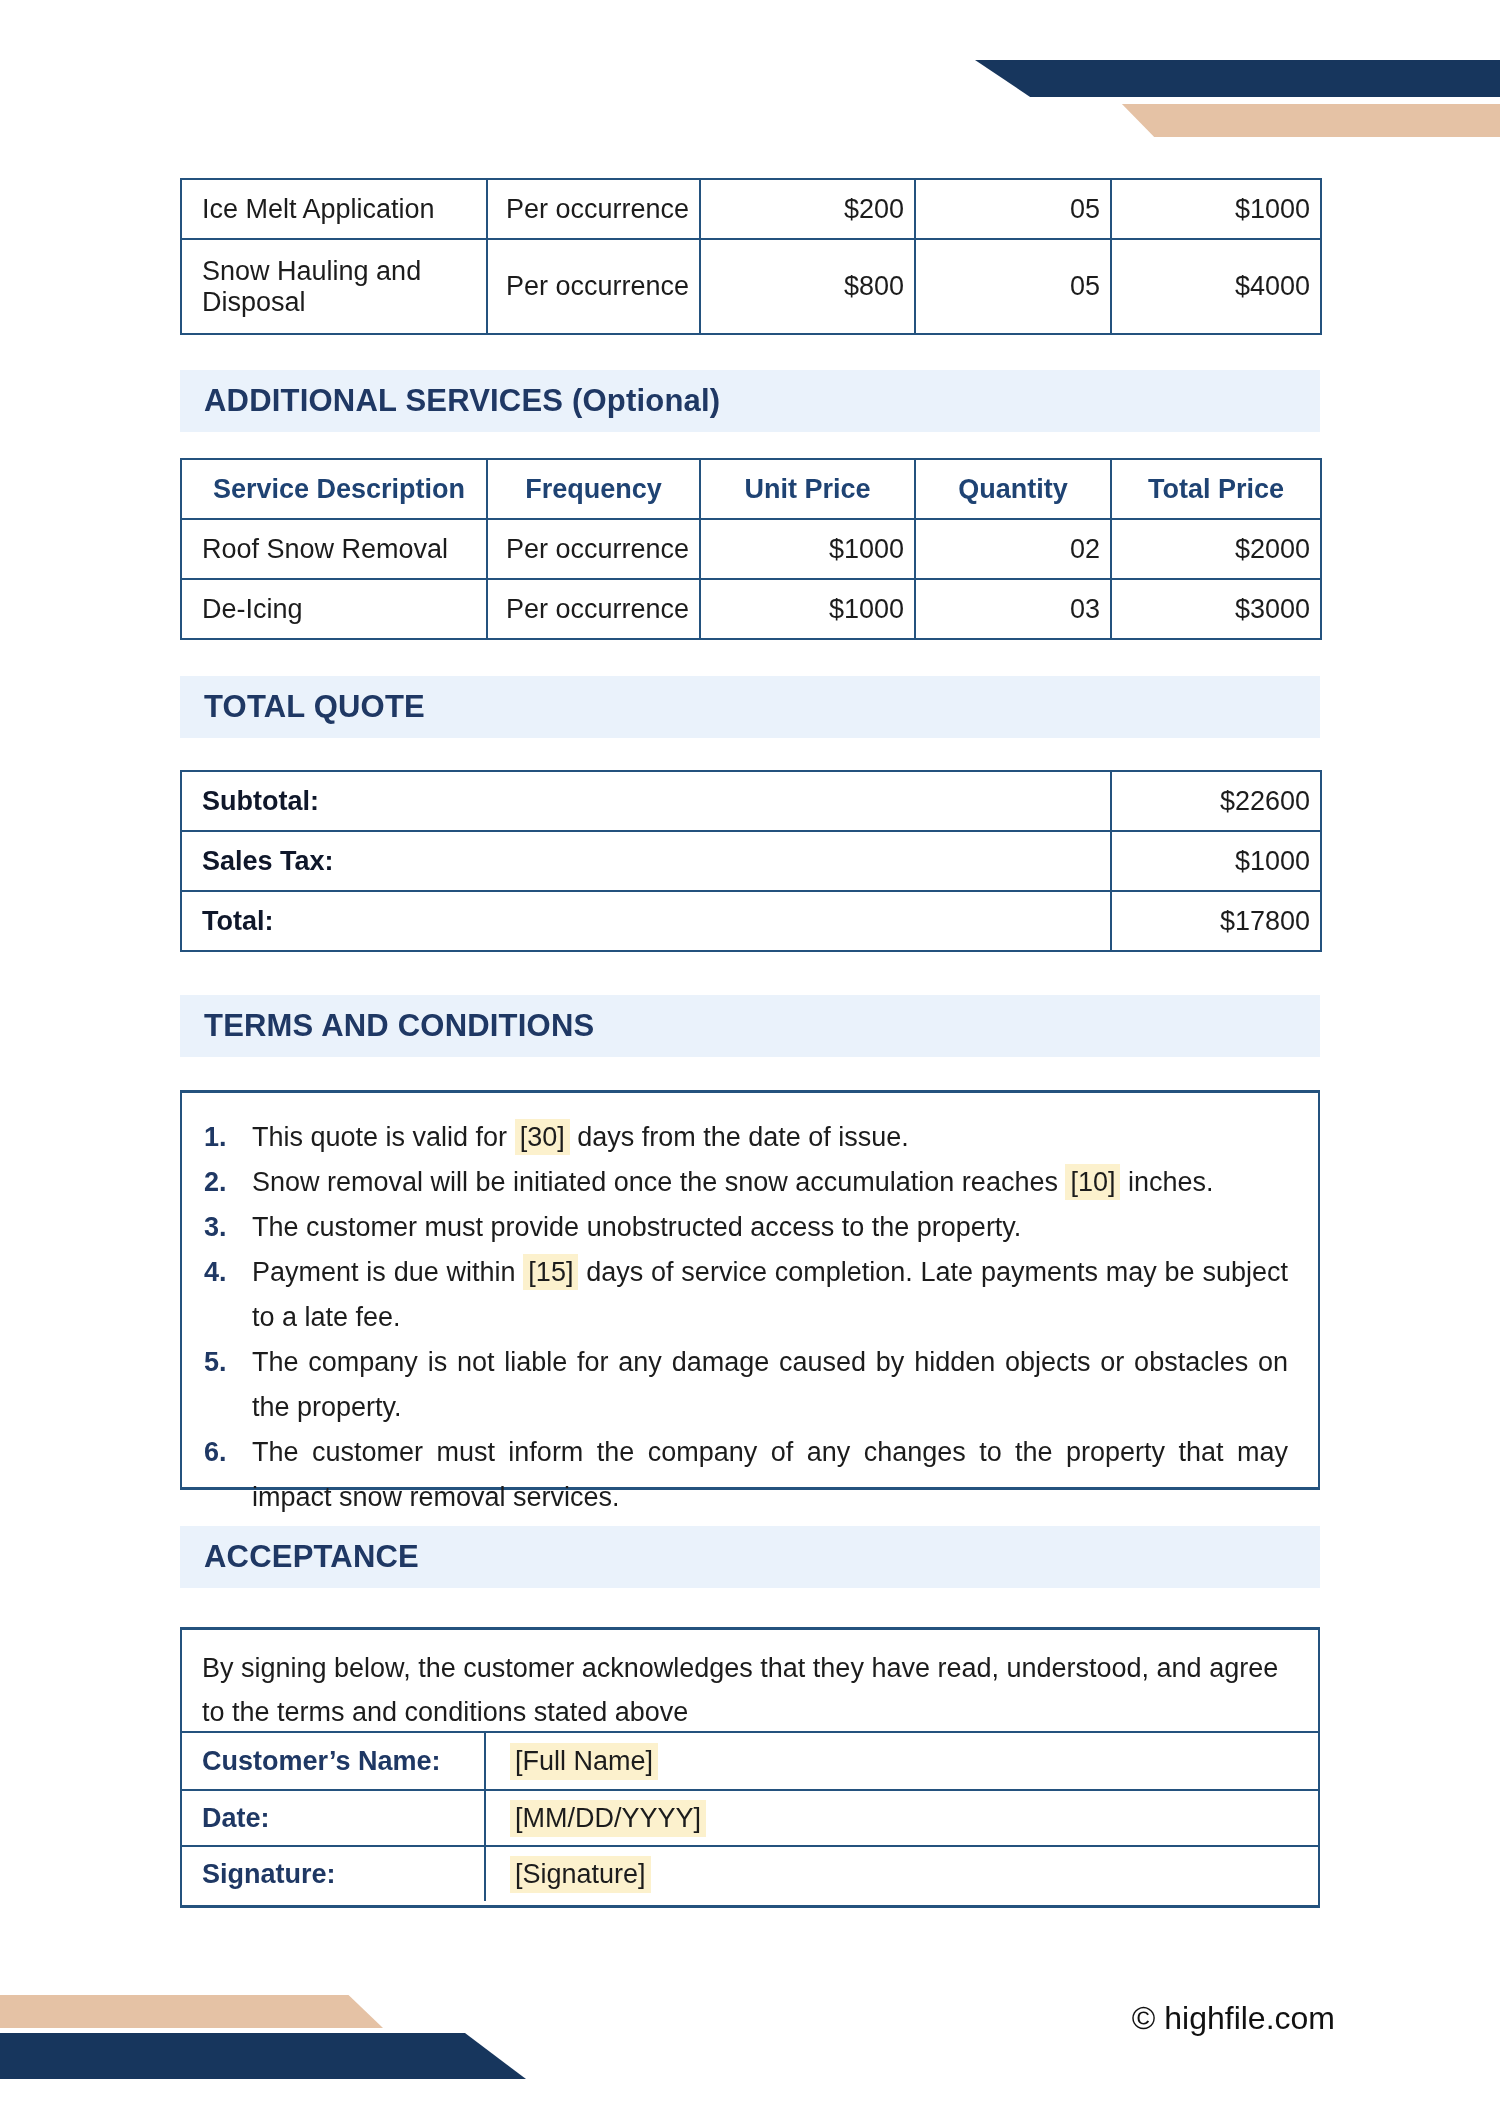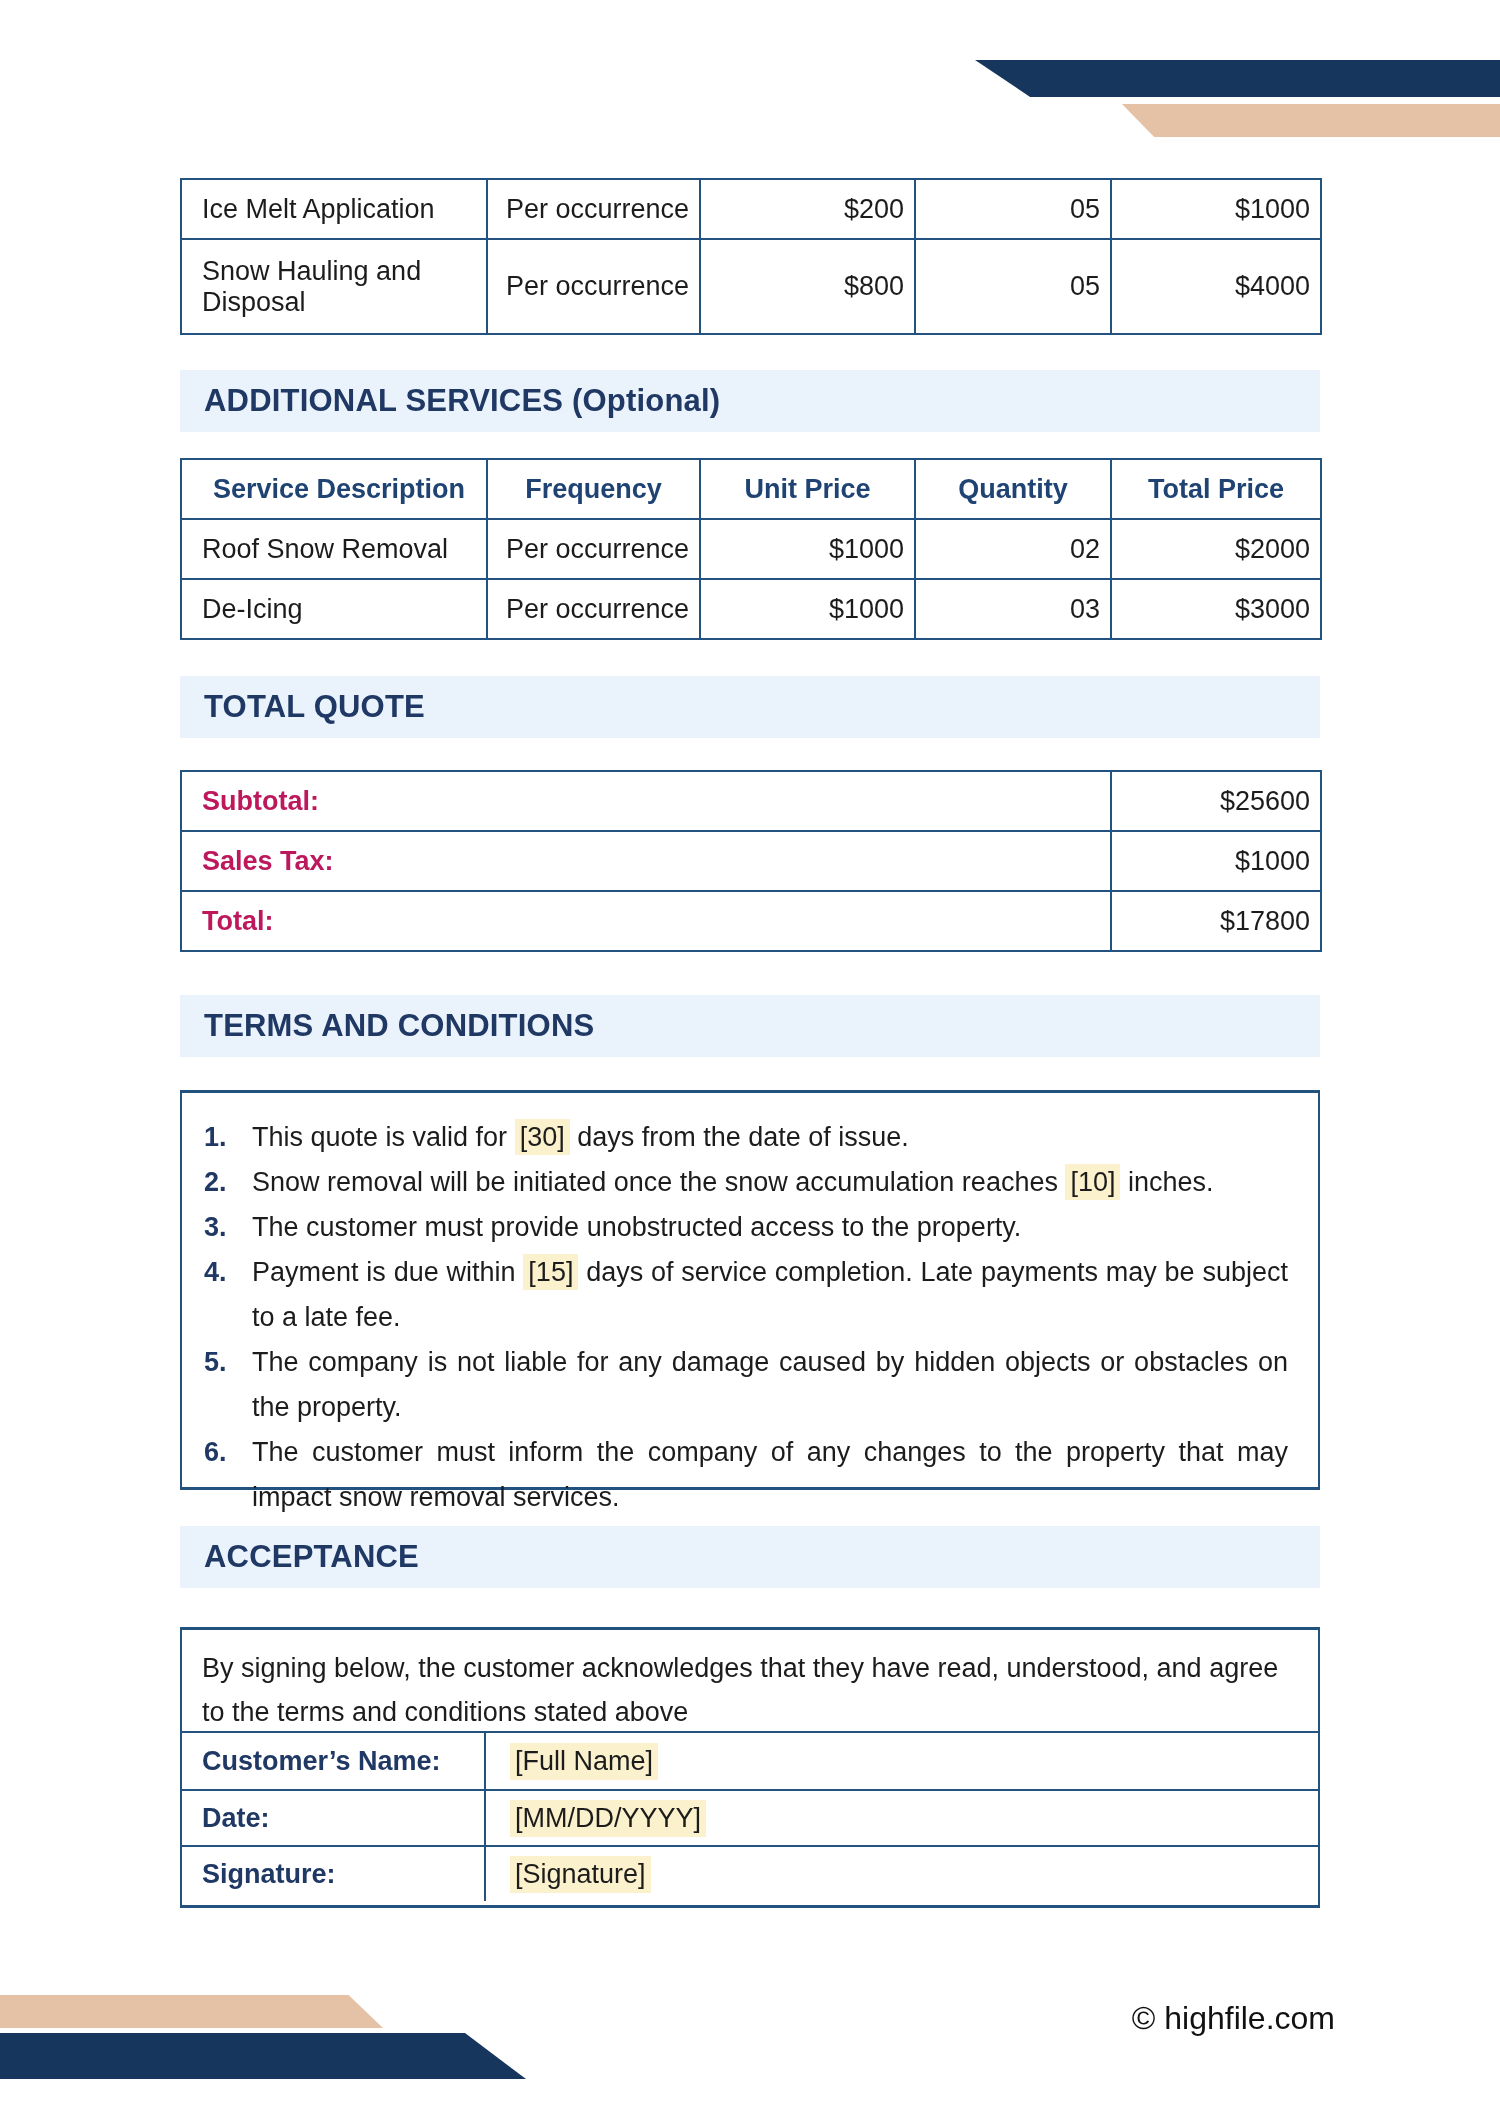--- a/index.html
+++ b/index.html
@@ -42,21 +42,21 @@
   }
   table.grid th, table.grid td {
     border: 2px solid #24527E; padding: 4px 10px; vertical-align: middle;
     overflow: hidden;
   }
   table.grid th { color: #1F4373; font-weight: bold; text-align: center; font-size: 27px; }
   .cell-left   { text-align: left; padding-left: 20px !important; }
   .cell-center { text-align: right; }
   .row-h60 { height: 60px; }
   .row-h95 { height: 95px; }
-  .label-navy { color: #be185d; font-weight: bold; border-radius: 11px; }
+  .label-navy { color: #0f172a; font-weight: bold; border-radius: 11px; }
 
   
   .box {
     position: absolute; left: 180px; width: 1140px;
     border: 2px solid #24527E; border-top-width: 3px; border-bottom-width: 3px;
     box-sizing: border-box; background: #ffffff;
   }
   #terms-box { top: 1090px; height: 400px; padding: 22px 30px 0 22px; }
   .term-row { display: flex; font-size: 27px; line-height: 45px; }
   .term-num { flex: none; width: 48px; font-weight: bold; color: #1F3864; }
@@ -161,21 +161,21 @@
   </div>
 
   <table class="grid" style="top:770px;">
     <colgroup>
       <col style="width:930px">
         <col style="width:210px">
     </colgroup>
     <tbody>
       <tr class="row-h60">
         <td class="cell-left label-navy">Subtotal:</td>
-        <td class="cell-center">$25600</td>
+        <td class="cell-center">$22600</td>
       </tr>
       <tr class="row-h60">
         <td class="cell-left label-navy">Sales Tax:</td>
         <td class="cell-center">$1000</td>
       </tr>
       <tr class="row-h60">
         <td class="cell-left label-navy">Total:</td>
         <td class="cell-center">$17800</td>
       </tr>
     </tbody>

